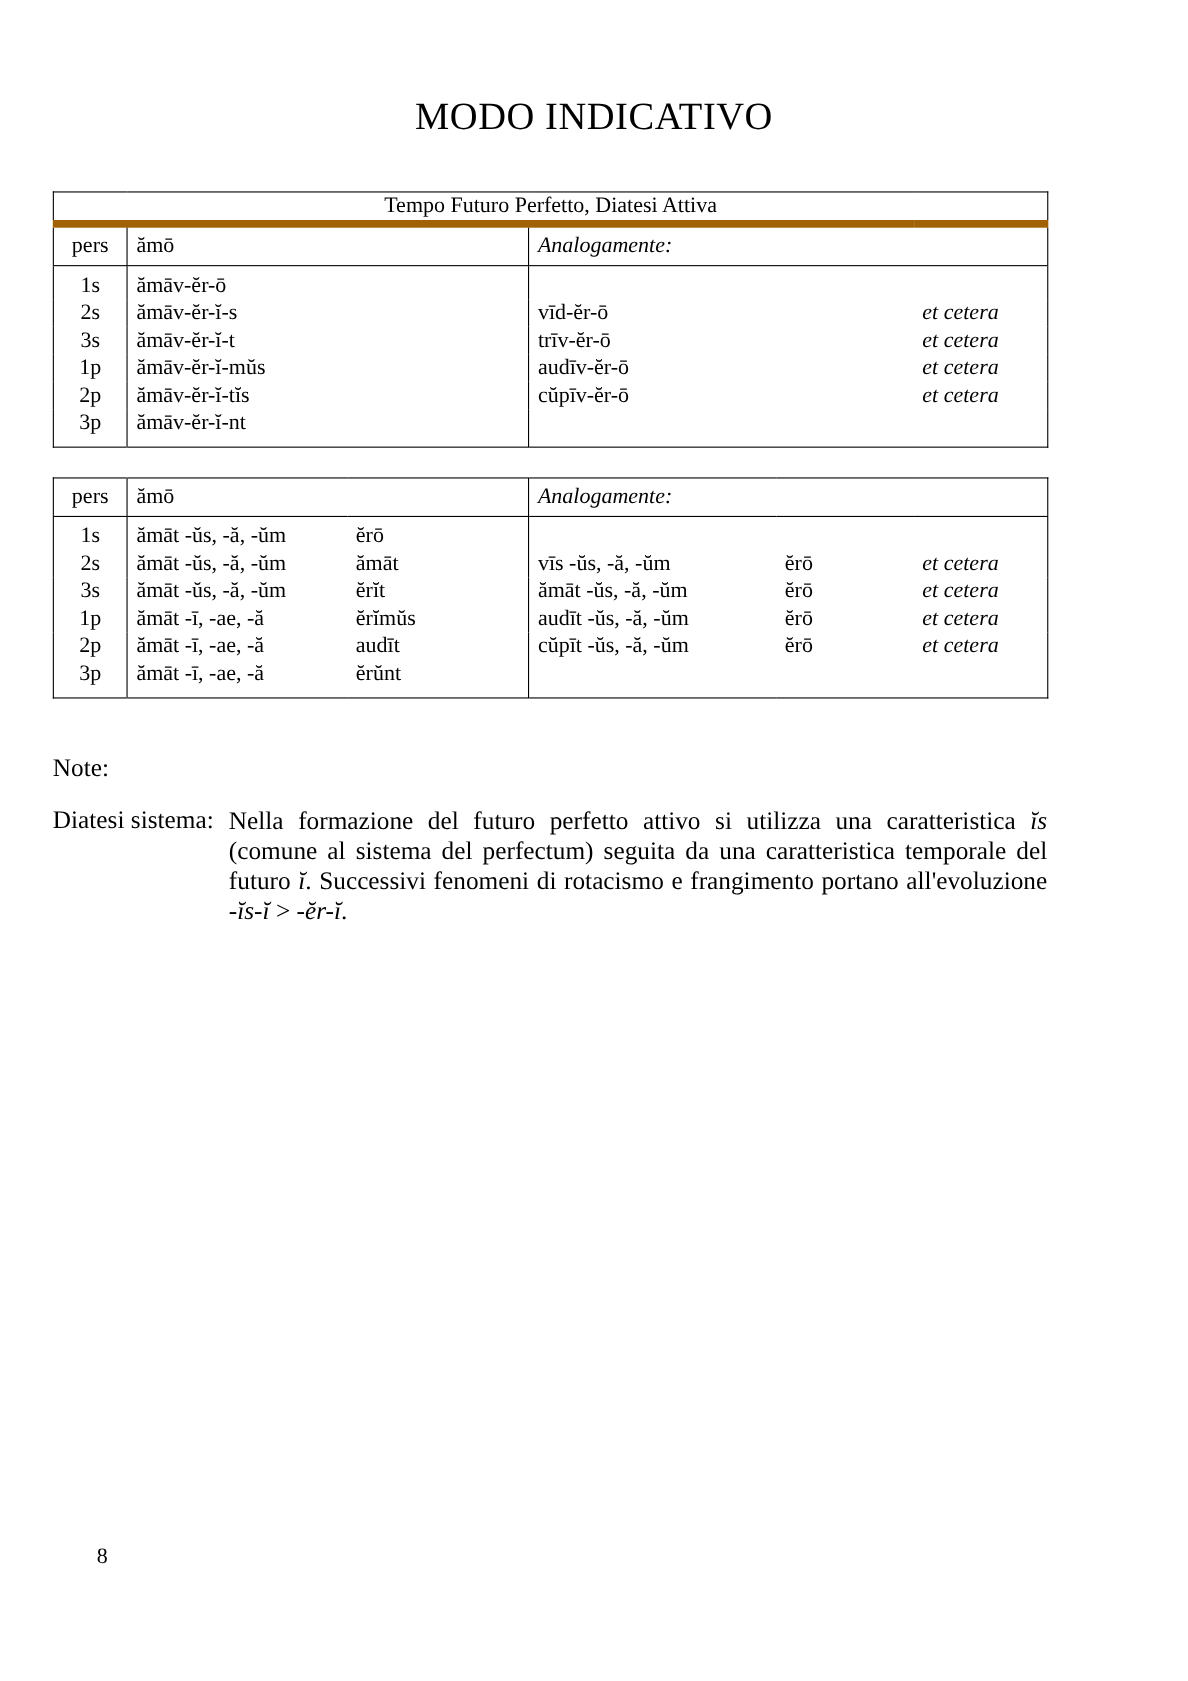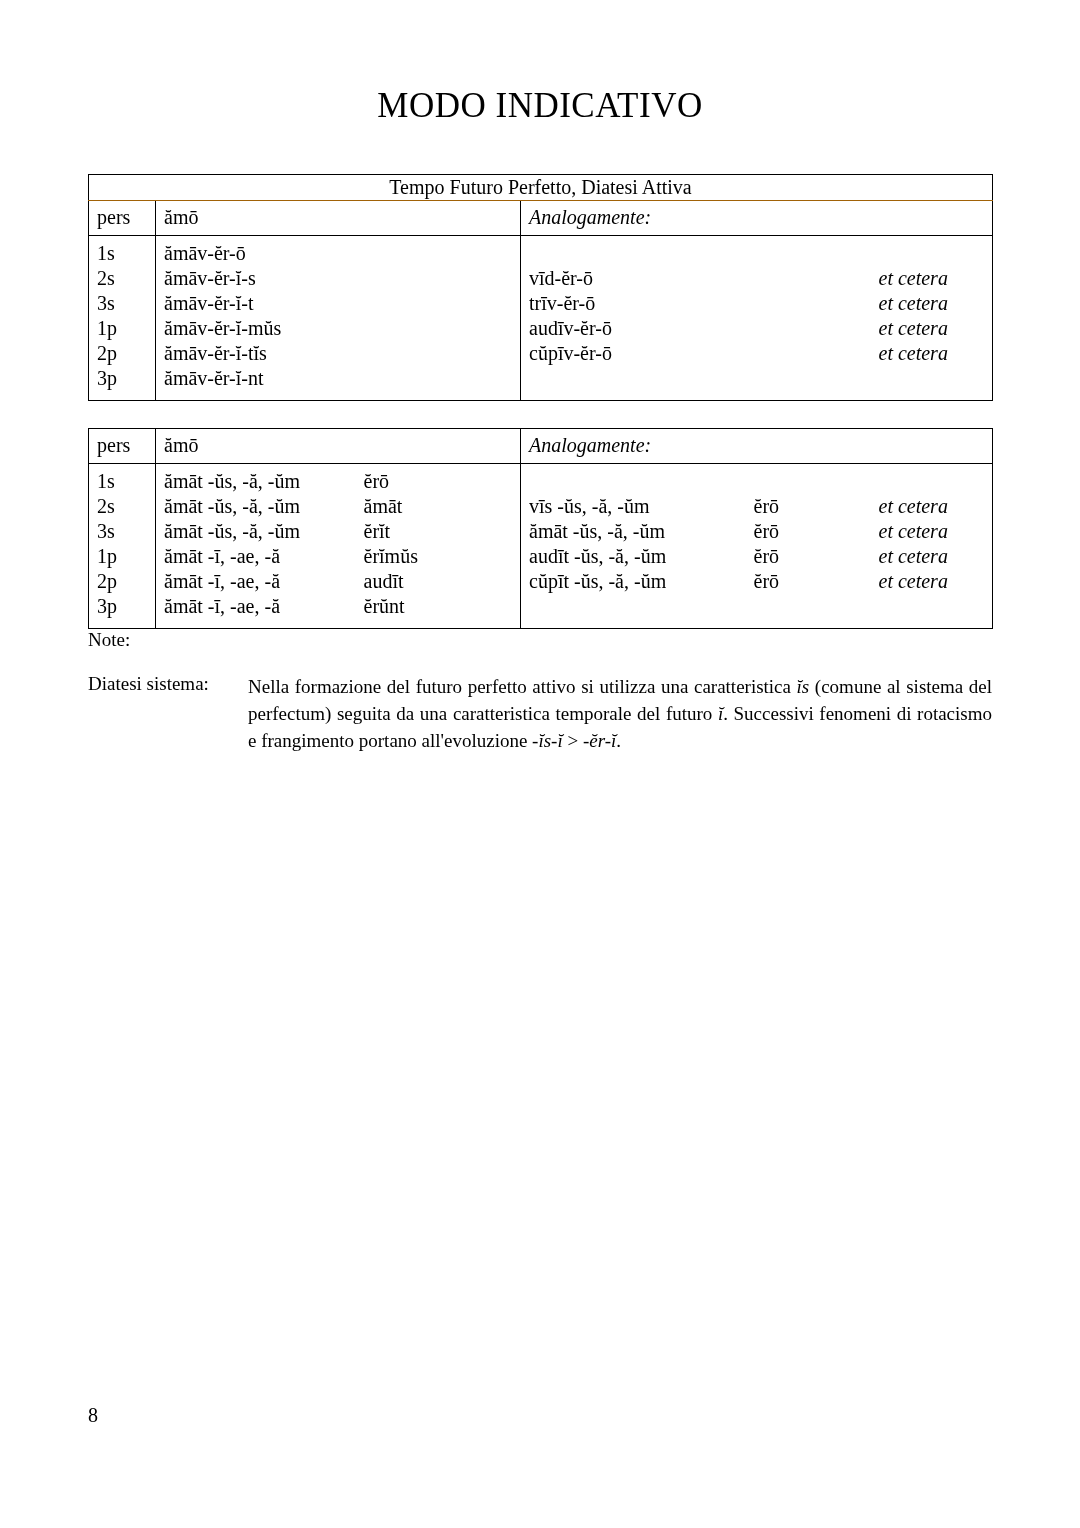--- a/index.html
+++ b/index.html
@@ -5,21 +5,21 @@
   * { margin: 0; padding: 0; box-sizing: border-box; }
   html, body { background: #ffffff; }
   body {
     width: 1080px;
     height: 1528px;
     position: relative;
     font-family: "Liberation Serif", "DejaVu Serif", serif;
     color: #000;
     overflow: hidden;
   }
-  .content { padding: 0 88px; }
+  .content { padding: 0 48px; }
 
   h1.doc-title {
     text-align: center;
     font-size: 35px;
     font-weight: normal;
     margin-top: 86px;
     letter-spacing: 0.5px;
   }
 
   table.conj {
@@ -37,36 +37,36 @@
     padding: 0 8px;
     line-height: 25px;
     overflow: hidden;
     white-space: nowrap;
   }
   td.tbl-title {
     text-align: center;
     font-size: 27px;
     line-height: 32px;
     padding: 8px 0 9px 0;
-    border-bottom: 1px solid #a16207;
+    border-bottom: 7px solid #a16207;
     white-space: normal;
   }
   tr.hdr td {
     border-bottom: 1px solid #000;
     padding-top: 4px;
     padding-bottom: 5px;
   }
   .italic { font-style: italic; }
-  td.pers { padding-left: 2px; padding-right: 2px; }
+  td.pers { text-align: center; padding-left: 2px; padding-right: 2px; }
   .b-r { border-right: 1px solid #000; }
   tr.r-first td { padding-top: 5px; }
   tr.r-last td { padding-bottom: 9px; }
   td.etc { font-style: italic; }
 
-  .notes { font-size: 19px; }
+  .notes { margin-top: 50px; font-size: 23px; }
   .note-head { margin-bottom: 22px; }
   .note-row { display: flex; margin-bottom: 27px; }
   .note-label { width: 160px; flex: 0 0 160px; }
   .note-text {
     width: 744px;
     text-align: justify;
     line-height: 27px;
   }
   .page-number {
     position: absolute;

